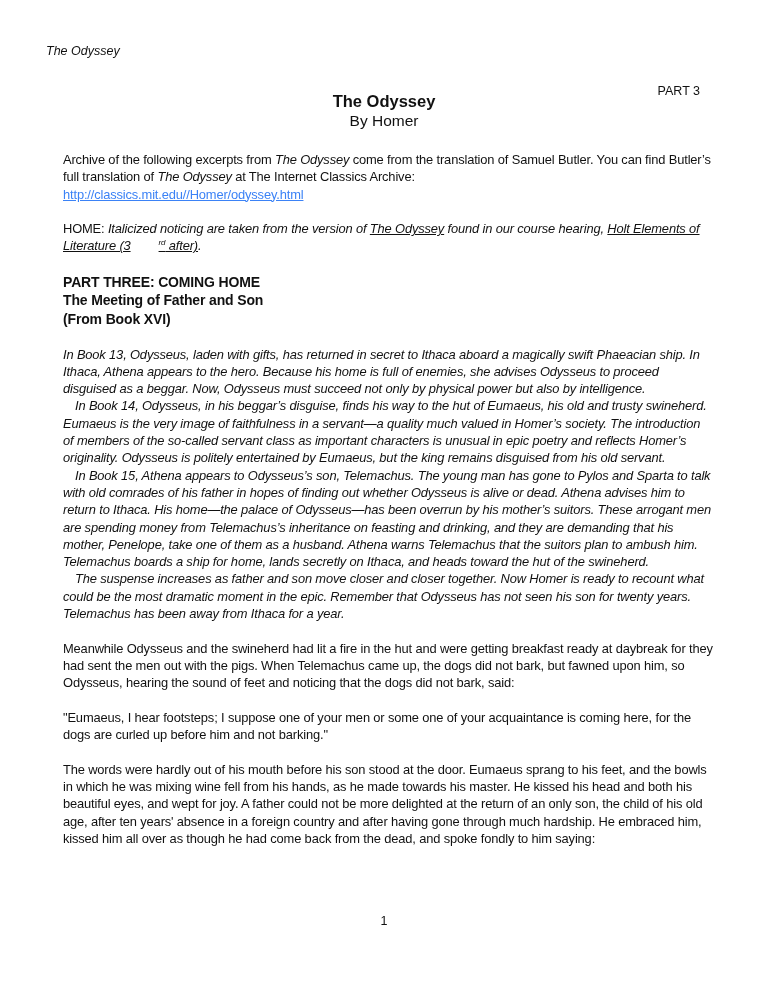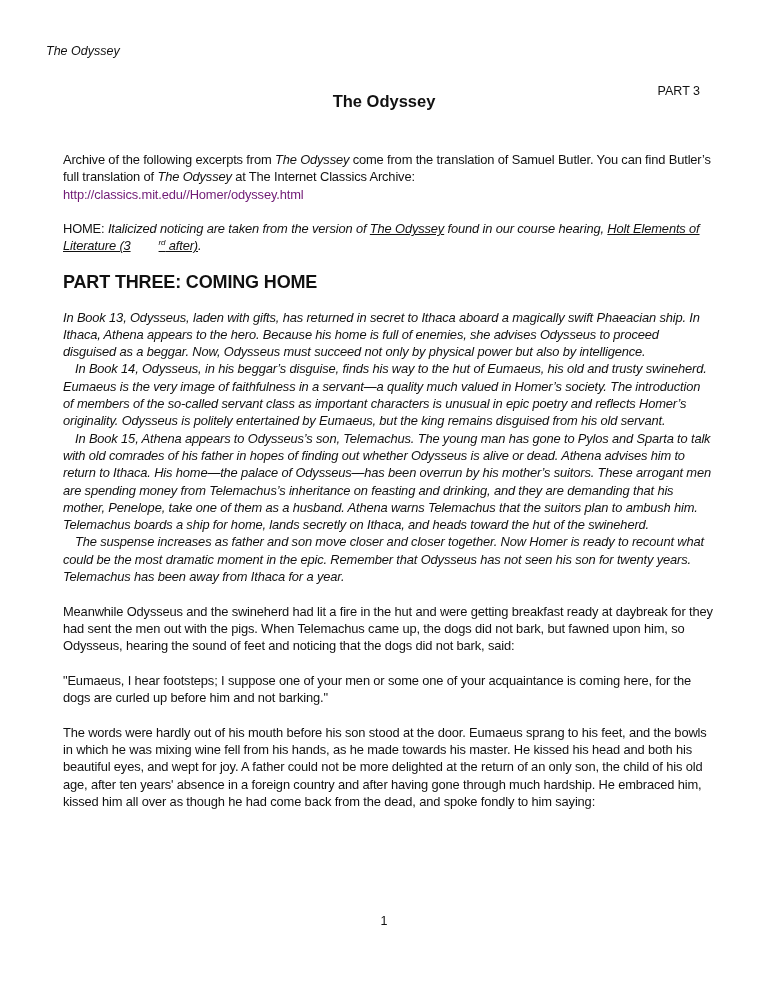--- a/index.html
+++ b/index.html
@@ -15,51 +15,54 @@
   }
   .title-block { position: absolute; left: 0; width: 768px; top: 91px; text-align: center; }
   .doc-title { font-size: 16.5px; font-weight: bold; line-height: 20px; }
   .doc-author { font-size: 15.5px; line-height: 20px; }
   .content {
     position: absolute; left: 63px; top: 151px; width: 650px;
     font-size: 12.9px; line-height: 17.3px; letter-spacing: -0.15px;
   }
   .content p { margin: 0; }
   .gap { height: 17.3px; }
-  a.link { color: #701a75; }
+  a.link { color: #3b82f6; text-decoration: underline; }
   .u { text-decoration: underline; }
   .i { font-style: italic; }
-  .heading { font-size: 18px; font-weight: bold; line-height: 18.5px; }
+  .heading { font-size: 14px; font-weight: bold; line-height: 18.5px; }
   .indent { text-indent: 12px; }
   .page-num {
     position: absolute; left: 0; width: 768px; top: 914px; text-align: center; font-size: 12.5px;
   }
   sup { font-size: 8px; line-height: 0; margin-left: 28px; }
 </style>
 </head>
 <body>
 
 <div class="header-left">The Odyssey</div>
 <div class="header-right">PART 3</div>
 
 <div class="title-block">
   <div class="doc-title">The Odyssey</div>
+  <div class="doc-author">By Homer</div>
 </div>
 
 <div class="content">
   <p>
     <span>Archive of the following excerpts from </span><span class="i">The Odyssey</span><span> come from the translation of Samuel Butler. You can find Butler’s full translation of </span><span class="i">The Odyssey</span><span> at The Internet Classics Archive:</span><br>
     <a class="link">http://classics.mit.edu//Homer/odyssey.html</a>
   </p>
   <div class="gap"></div>
   <p>
     <span>HOME: </span><span class="i">Italicized noticing are taken from the version of </span><span class="i u">The Odyssey</span><span class="i"> found in our course hearing, </span><span class="i u"><span>Holt Elements of Literature (3</span><sup>rd</sup><span> after)</span></span><span class="i">.</span>
   </p>
   <div class="gap" style="height:18px"></div>
   <div class="heading">PART THREE: COMING HOME</div>
+  <div class="heading">The Meeting of Father and Son</div>
+  <div class="heading">(From Book XVI)</div>
   <div class="gap"></div>
   <div class="i">
     <p>In Book 13, Odysseus, laden with gifts, has returned in secret to Ithaca aboard a magically swift Phaeacian ship. In Ithaca, Athena appears to the hero. Because his home is full of enemies, she advises Odysseus to proceed disguised as a beggar. Now, Odysseus must succeed not only by physical power but also by intelligence.</p>
     <p class="indent">In Book 14, Odysseus, in his beggar’s disguise, finds his way to the hut of Eumaeus, his old and trusty swineherd. Eumaeus is the very image of faithfulness in a servant—a quality much valued in Homer’s society. The introduction of members of the so-called servant class as important characters is unusual in epic poetry and reflects Homer’s originality. Odysseus is politely entertained by Eumaeus, but the king remains disguised from his old servant.</p>
     <p class="indent">In Book 15, Athena appears to Odysseus’s son, Telemachus. The young man has gone to Pylos and Sparta to talk with old comrades of his father in hopes of finding out whether Odysseus is alive or dead. Athena advises him to return to Ithaca. His home—the palace of Odysseus—has been overrun by his mother’s suitors. These arrogant men are spending money from Telemachus’s inheritance on feasting and drinking, and they are demanding that his mother, Penelope, take one of them as a husband. Athena warns Telemachus that the suitors plan to ambush him. Telemachus boards a ship for home, lands secretly on Ithaca, and heads toward the hut of the swineherd.</p>
     <p class="indent">The suspense increases as father and son move closer and closer together. Now Homer is ready to recount what could be the most dramatic moment in the epic. Remember that Odysseus has not seen his son for twenty years. Telemachus has been away from Ithaca for a year.</p>
   </div>
   <div class="gap"></div>
   <p>Meanwhile Odysseus and the swineherd had lit a fire in the hut and were getting breakfast ready at daybreak for they had sent the men out with the pigs. When Telemachus came up, the dogs did not bark, but fawned upon him, so Odysseus, hearing the sound of feet and noticing that the dogs did not bark, said:</p>
   <div class="gap"></div>

